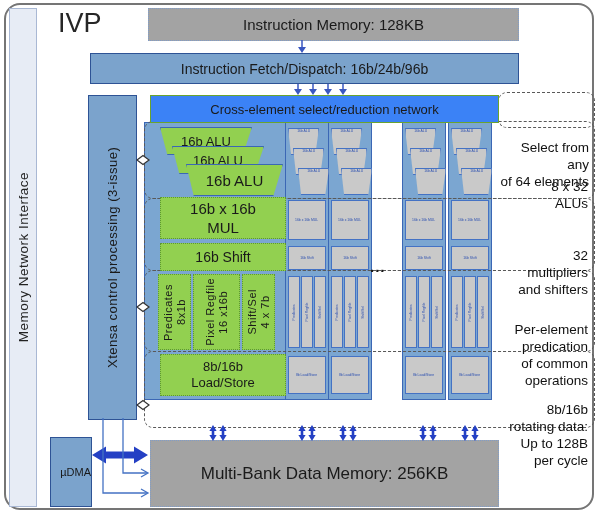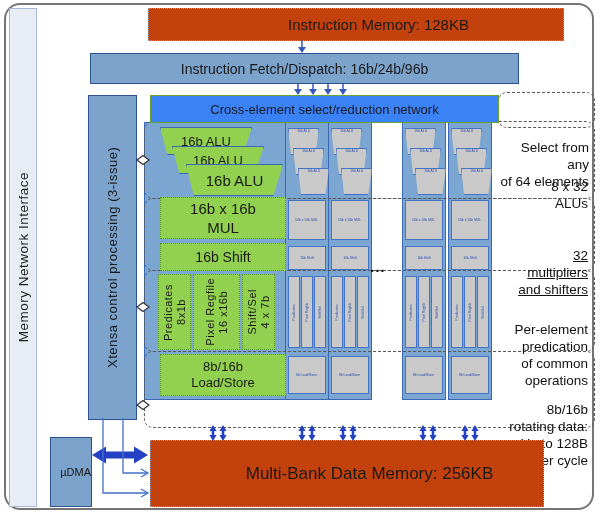--- a/index.html
+++ b/index.html
@@ -7,22 +7,22 @@
     position:relative;width:600px;height:514px;background:#fff;
     font-family:"Liberation Sans",sans-serif;color:#1a1a1a;overflow:hidden;
   }
   .abs{position:absolute;}
   #outer-frame{
     left:4px;top:3px;width:586px;height:503px;border:2px solid #757575;
     border-radius:16px;z-index:1;
   }
   
   .litebox{
-    background:#c2410c;border:1px dotted #7f9cc9;display:flex;
-    align-items:center;justify-content:center;z-index:10;padding-left:45px;
+    background:#a3a3a3;border:1px dotted #7f9cc9;display:flex;
+    align-items:center;justify-content:center;z-index:10;
   }
   
   .medbox{
     background:#7ba3cc;border:1px solid #2e5395;display:flex;
     align-items:center;justify-content:center;z-index:10;
   }
   .vtext{
     writing-mode:vertical-rl;transform:rotate(180deg);
     text-align:center;letter-spacing:.5px;
   }
@@ -71,20 +71,21 @@
 <body>
 
 <div id="canvas">
 
   <div class="abs" id="outer-frame"></div>
 
   <div class="abs" id="mni-bar">
     <span class="vtext">Memory Network Interface</span>
   </div>
 
+  <div class="abs" id="ivp-title">IVP</div>
 
   <div class="abs litebox" id="instr-mem">
     <span>Instruction Memory: 128KB</span>
   </div>
 
   <div class="abs medbox" id="fetch-bar">
     <span>Instruction Fetch/Dispatch: 16b/24b/96b</span>
   </div>
 
   <div class="abs medbox" id="xtensa-bar">
@@ -254,21 +255,21 @@
   <div class="abs rowdash" style="left:498px;top:92px;width:95px;height:34px;"></div>
   <div class="abs rowdash" style="left:144px;top:121px;width:449px;height:76px;"></div>
   <div class="abs rowdash" style="left:144px;top:198px;width:449px;height:71px;"></div>
   <div class="abs rowdash" style="left:144px;top:270px;width:449px;height:80px;"></div>
   <div class="abs rowdash" style="left:144px;top:351px;width:449px;height:75px;"></div>
 
   <div class="abs rlabel" style="left:500px;top:94px;width:89px;">Select from any
 of 64 elements</div>
   <div class="abs rlabel" style="left:480px;top:133px;width:108px;">8 x 32
 ALUs</div>
-  <div class="abs rlabel" style="left:480px;top:202px;width:108px;text-decoration:underline;">32
+  <div class="abs rlabel" style="left:480px;top:202px;width:108px;">32
 multipliers
 and shifters</div>
   <div class="abs rlabel" style="left:480px;top:276px;width:108px;">Per-element
 predication
 of common
 operations</div>
   <div class="abs rlabel" style="left:480px;top:356px;width:108px;">8b/16b
 rotating data:
 Up to 128B
 per cycle</div>

